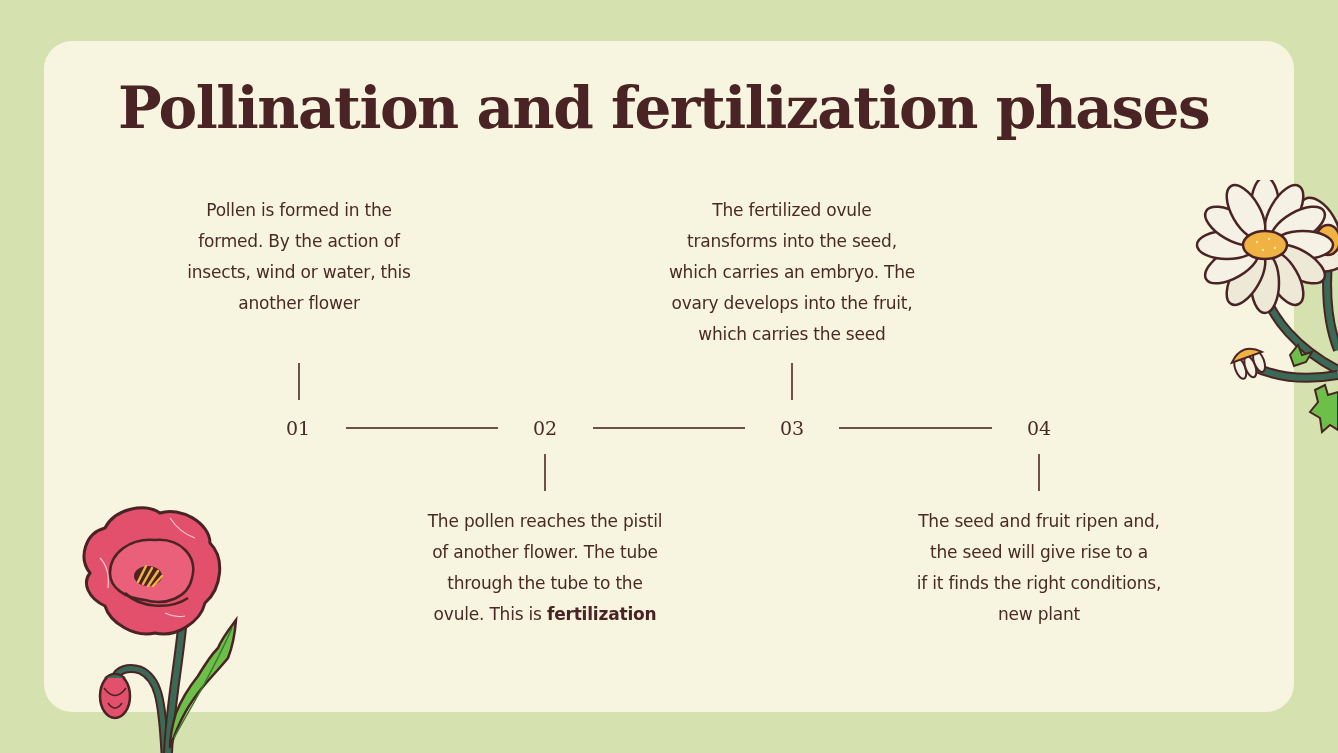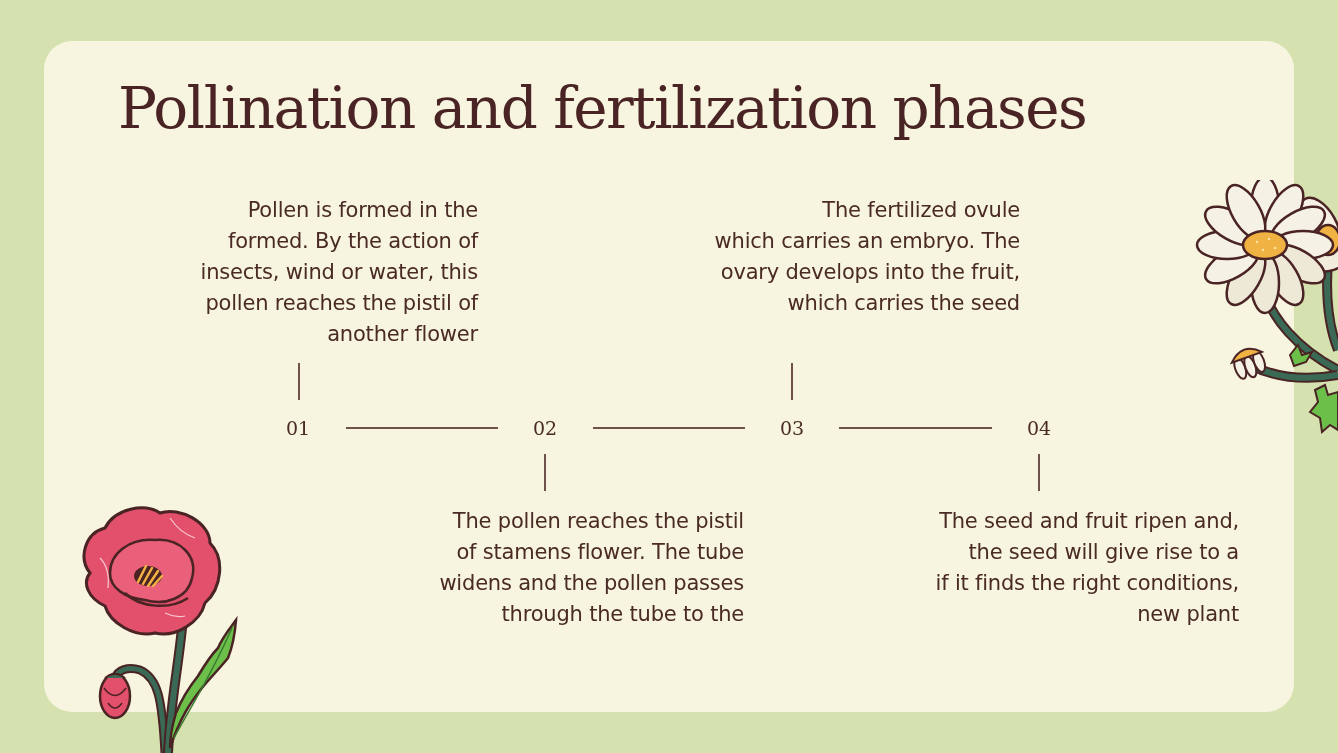--- a/index.html
+++ b/index.html
@@ -1,58 +1,58 @@
 <!DOCTYPE html>
 <html><head>
   <meta charset="utf-8">
   <style>
     * { box-sizing: border-box; margin: 0; padding: 0; }
     html, body { width: 1338px; height: 753px; overflow: hidden; }
     body { background: #d5e2b0; position: relative; font-family: "DejaVu Sans", sans-serif; color: #4a2a24; }
     .card { position: absolute; left: 44px; top: 41px; width: 1250px; height: 671px; background: #f7f5df; border-radius: 28px; }
-    .title { position: absolute; left: 118px; top: 74px; font-family: "DejaVu Serif", serif; font-size: 58px; color: #4a2324; letter-spacing: -1.5px; white-space: nowrap; font-weight: 400; }
+    .title { position: absolute; left: 118px; top: 74px; font-family: "DejaVu Serif", serif; font-size: 58px; color: #4a2324; letter-spacing: -1.5px; white-space: nowrap; font-weight: 700; }
     .num { position: absolute; width: 80px; text-align: center; top: 410px; font-family: "DejaVu Serif", serif; font-size: 19px; color: #4a2a24; line-height: 36px; }
     .hline { position: absolute; top: 427px; height: 2px; background: #6e524a; }
     .vline { position: absolute; width: 2px; height: 37px; background: #6e524a; }
-    .desc { position: absolute; text-align: right; font-size: 21px; line-height: 31px; color: #4a2a24; letter-spacing: -0.2px; }
+    .desc { position: absolute; text-align: center; font-size: 17px; line-height: 31px; color: #4a2a24; letter-spacing: -0.2px; }
     .desc b { font-weight: 700; color: #4a2324; }
     .deco { position: absolute; }
   </style>
 </head>
 <body>
 
 <div class="card"></div>
 
 <h1 class="title">Pollination and fertilization phases</h1>
 
 <div class="desc" style="left:120px; top:195px; width:358px;">
   <div>Pollen is formed in the</div>
   <div>formed. By the action of</div>
   <div>insects, wind or water, this</div>
-  <div>pollen reaches the pistil of</div>
   <div>another flower</div>
 </div>
 <div class="vline" style="left:298px; top:363px;"></div>
 <div class="num" style="left:258px;">01</div>
 
 <div class="hline" style="left:346px; width:152px;"></div>
 
 <div class="num" style="left:505px;">02</div>
 <div class="vline" style="left:544px; top:454px;"></div>
 <div class="desc" style="left:346px; top:506px; width:398px;">
   <div>The pollen reaches the pistil</div>
-  <div>of stamens flower. The tube</div>
-  <div>widens and the pollen passes</div>
+  <div>of another flower. The tube</div>
   <div>through the tube to the</div>
+  <div><span>ovule. This is </span><b>fertilization</b></div>
 </div>
 
 <div class="hline" style="left:593px; width:152px;"></div>
 
-<div class="desc" style="left:620px; top:195px; width:400px;">
+<div class="desc" style="left:592px; top:195px; width:400px;">
   <div>The fertilized ovule</div>
+  <div>transforms into the seed,</div>
   <div>which carries an embryo. The</div>
   <div>ovary develops into the fruit,</div>
   <div>which carries the seed</div>
 </div>
 <div class="vline" style="left:791px; top:363px;"></div>
 <div class="num" style="left:752px;">03</div>
 
 <div class="hline" style="left:839px; width:153px;"></div>
 
 <div class="num" style="left:999px;">04</div>

